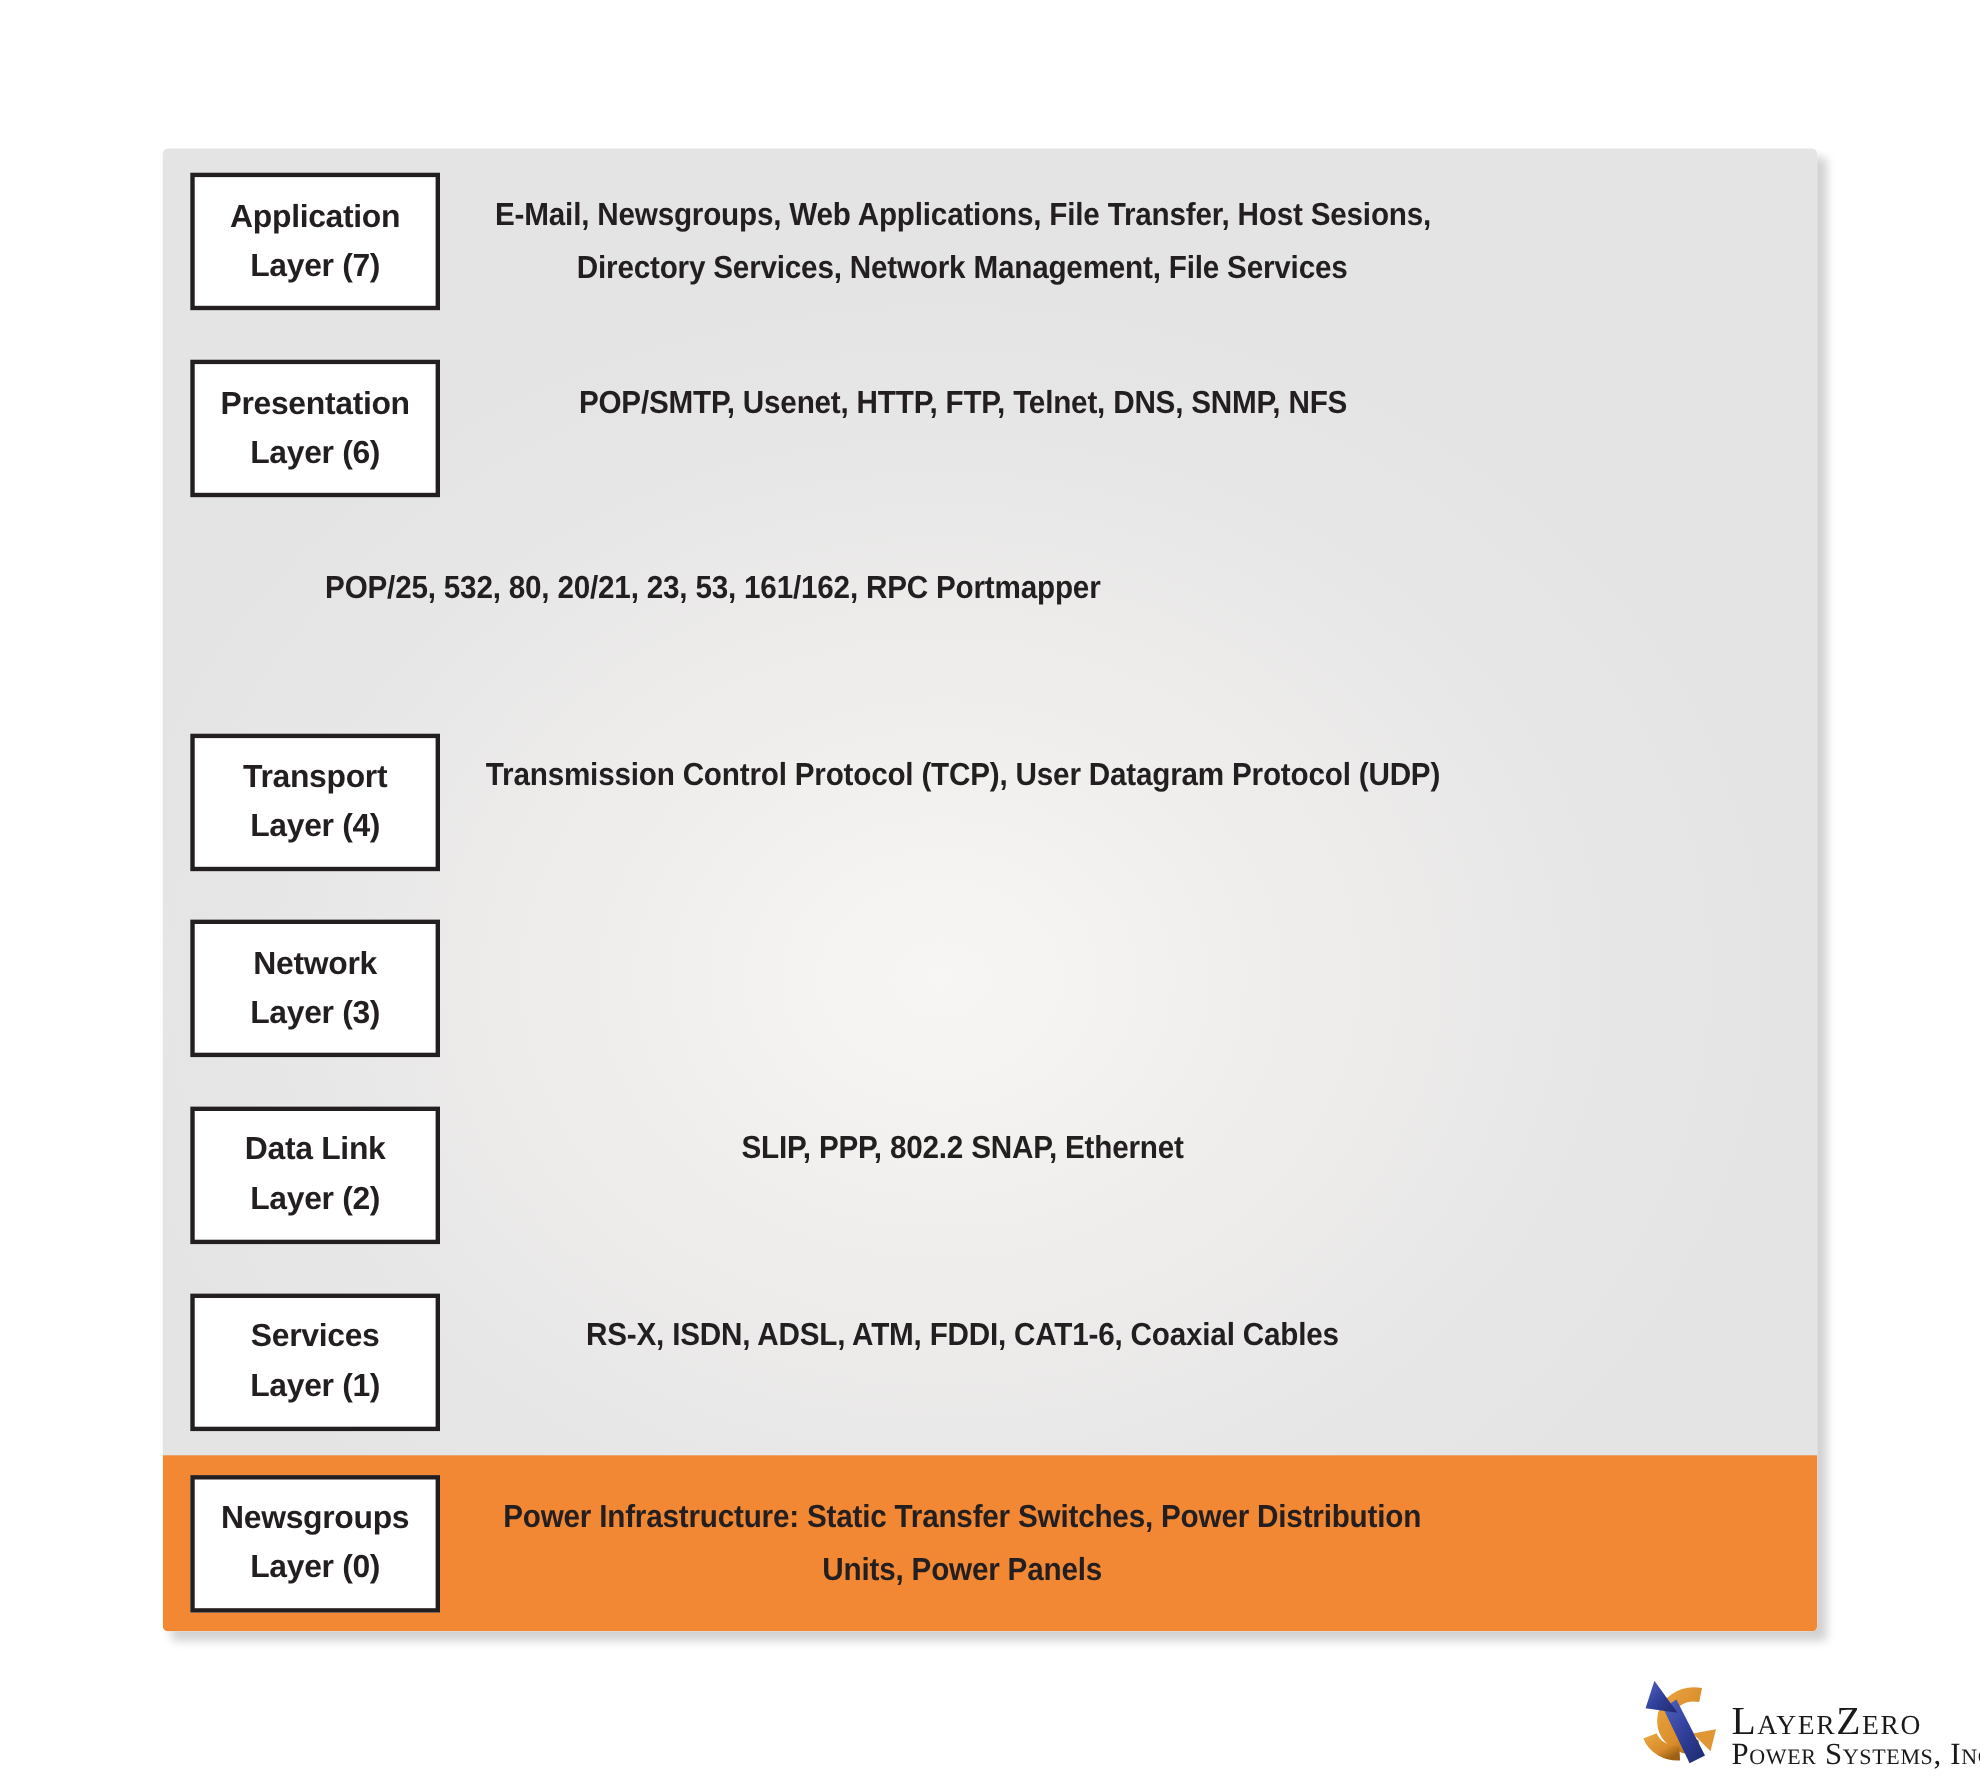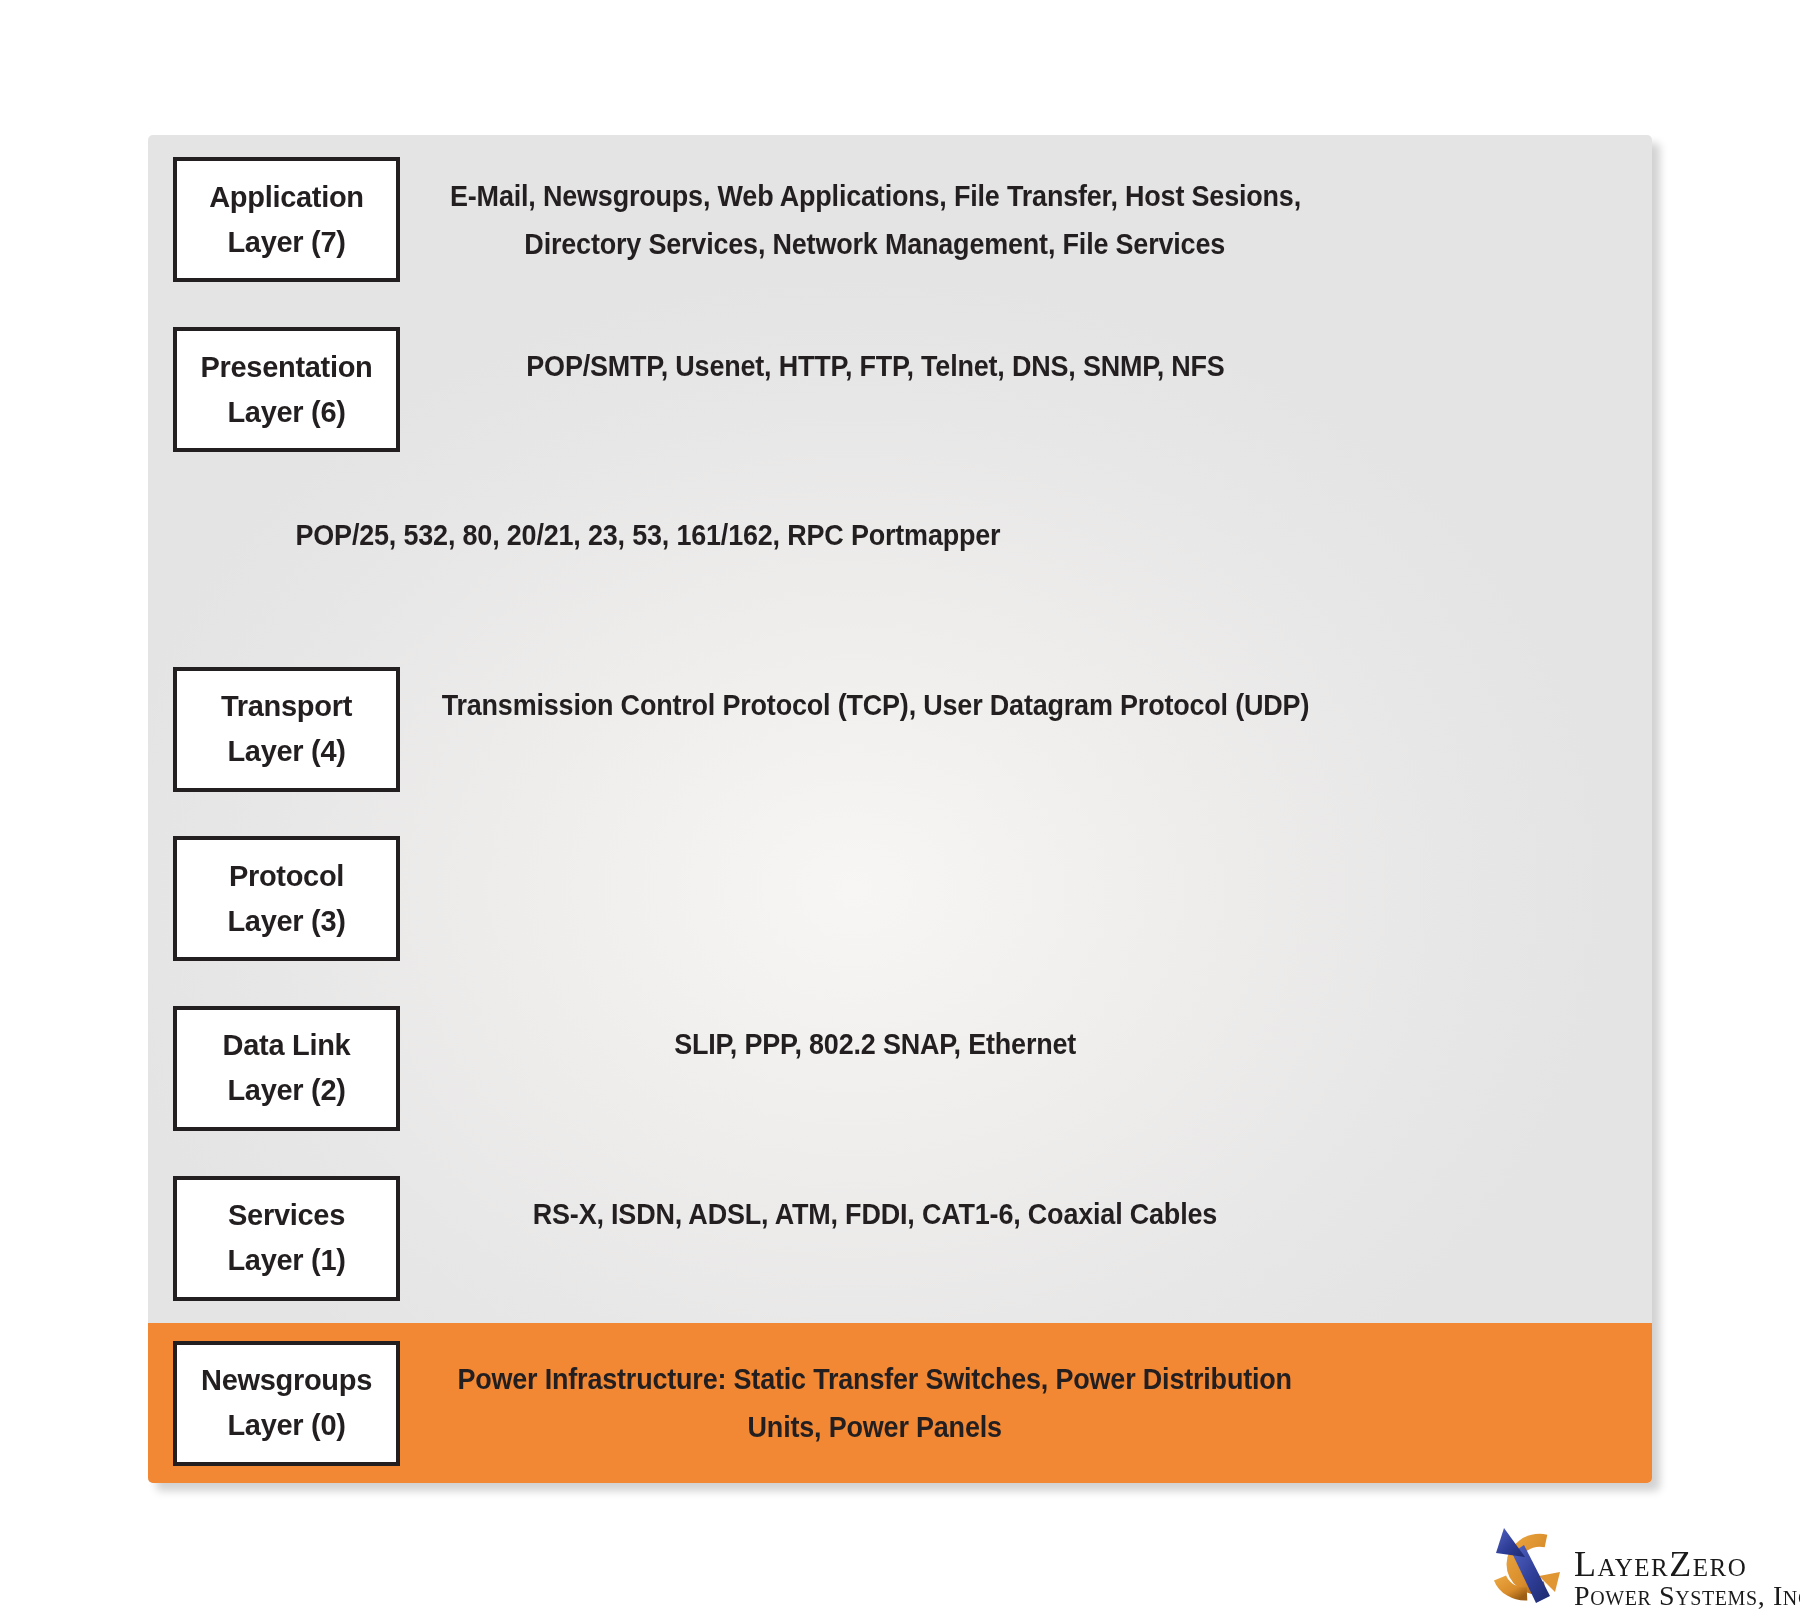--- a/index.html
+++ b/index.html
@@ -98,21 +98,21 @@
           <div class="label-line">Layer (4)</div>
         </div>
         <div class="content">
           <div class="content-line">Transmission Control Protocol (TCP), User Datagram Protocol (UDP)</div>
 
         </div>
       </div>
 
       <div class="row">
         <div class="layer-box">
-          <div class="label-line">Protocol</div>
+          <div class="label-line">Network</div>
           <div class="label-line">Layer (3)</div>
         </div>
       </div>
 
       <div class="row">
         <div class="layer-box">
           <div class="label-line">Data Link</div>
           <div class="label-line">Layer (2)</div>
         </div>
         <div class="content">

